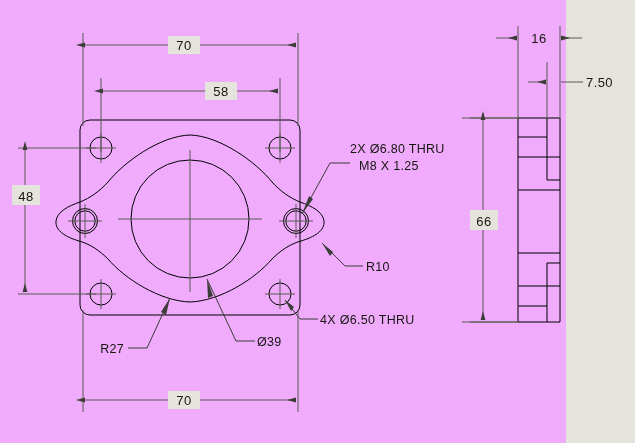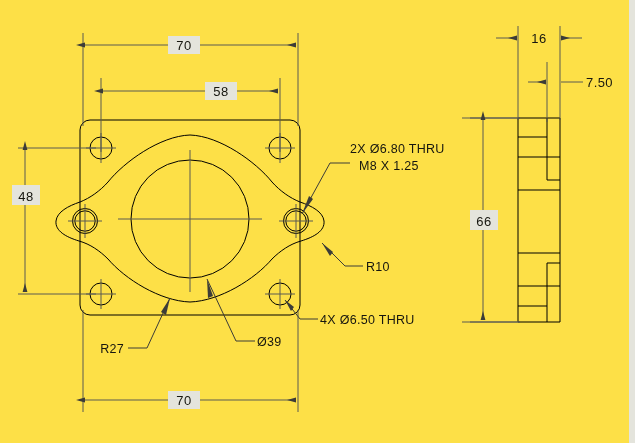--- a/index.html
+++ b/index.html
@@ -9,23 +9,23 @@
     background: #e4e4dc;
   }
   body {
     width: 635px;
     height: 443px;
     overflow: hidden;
     font-family: "Liberation Sans", sans-serif;
   }
   #drawing-sheet {
     position: relative;
-    width: 629px;
+    width: 566px;
     height: 443px;
-    background: #fde047;
+    background: #f0abfc;
     text-decoration: underline;
   }
   svg#cad {
     display: block;
     width: 635px;
     height: 443px;
   }
   .part-line {
     fill: none;
     stroke: #000000;

